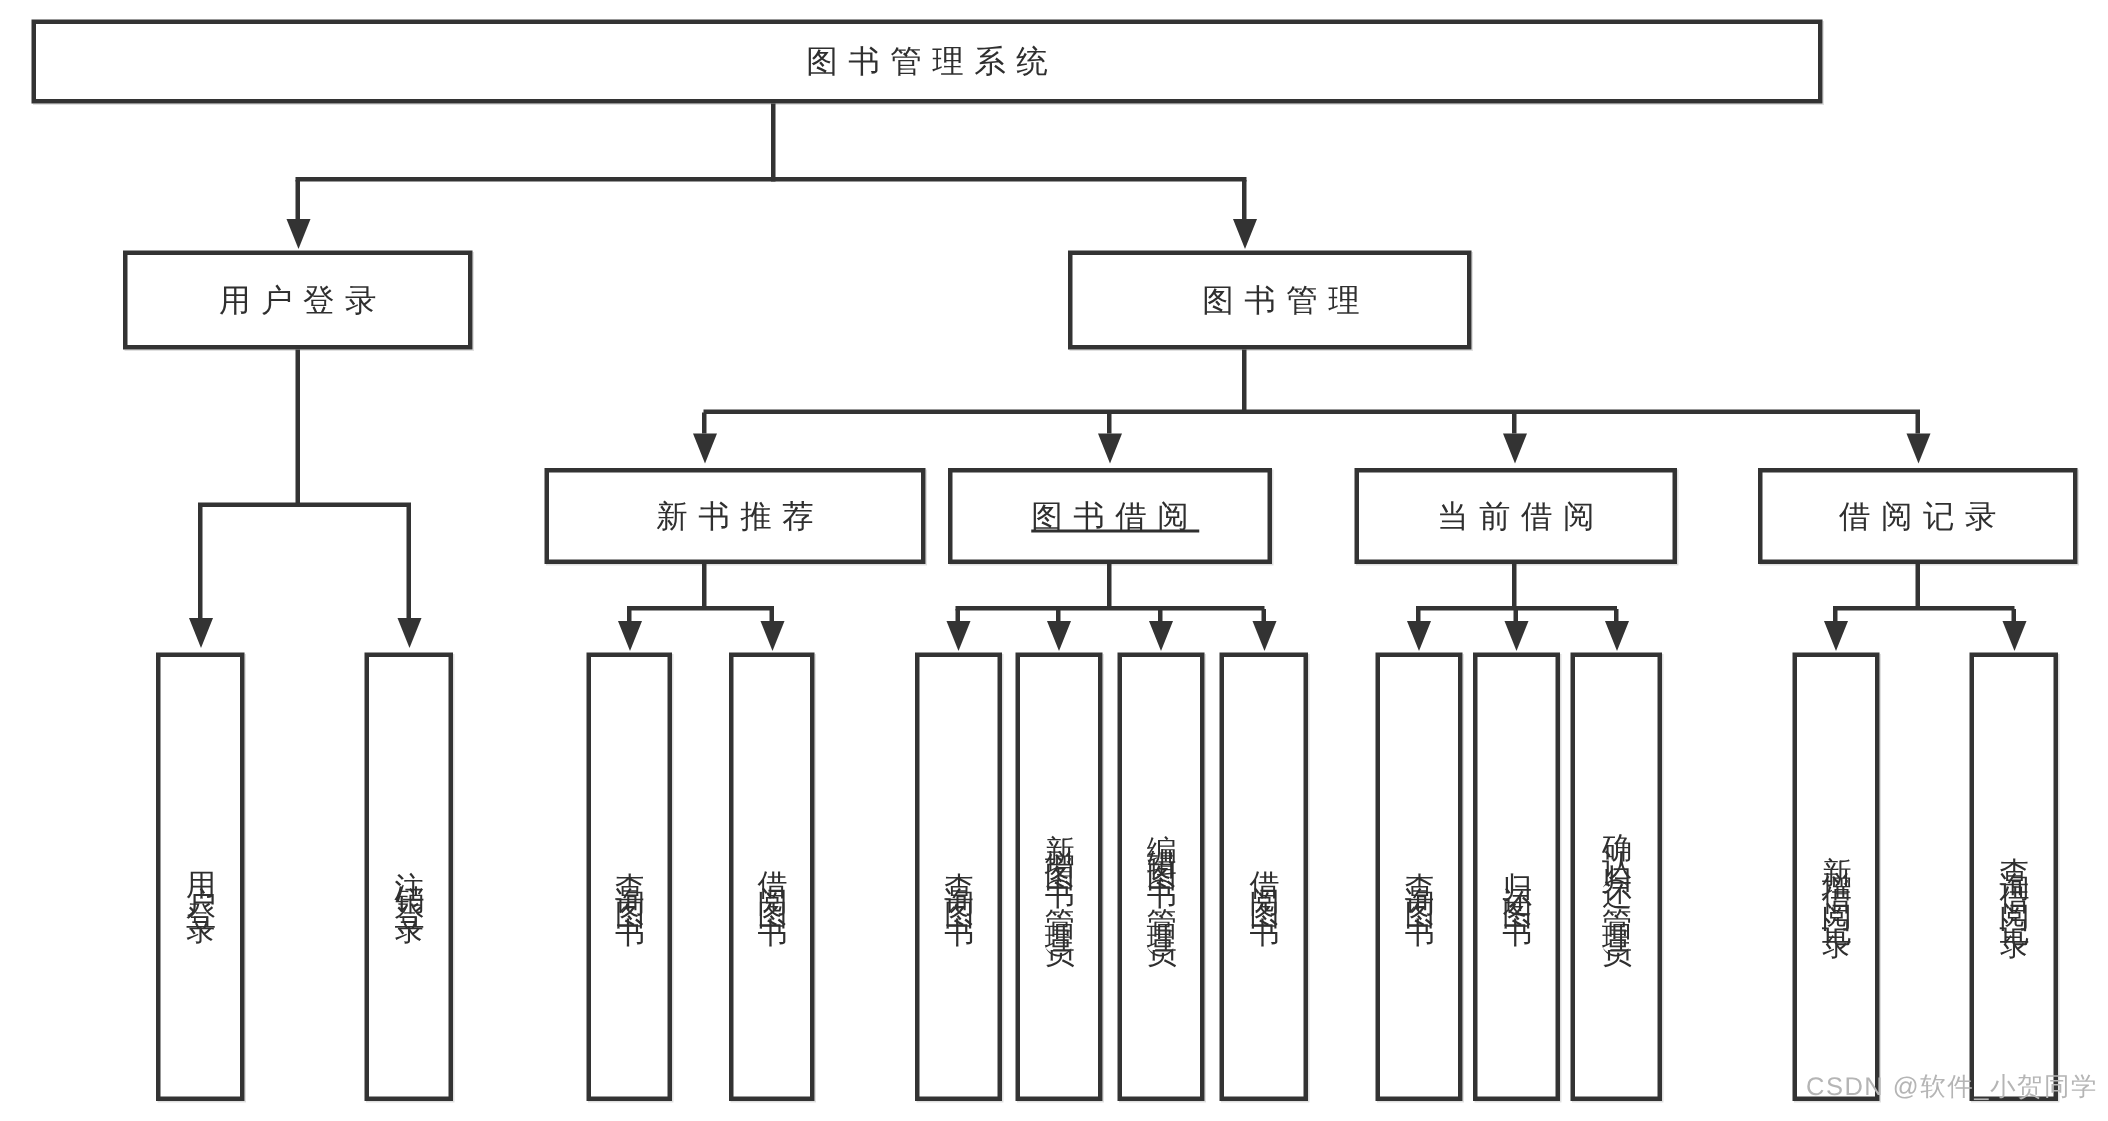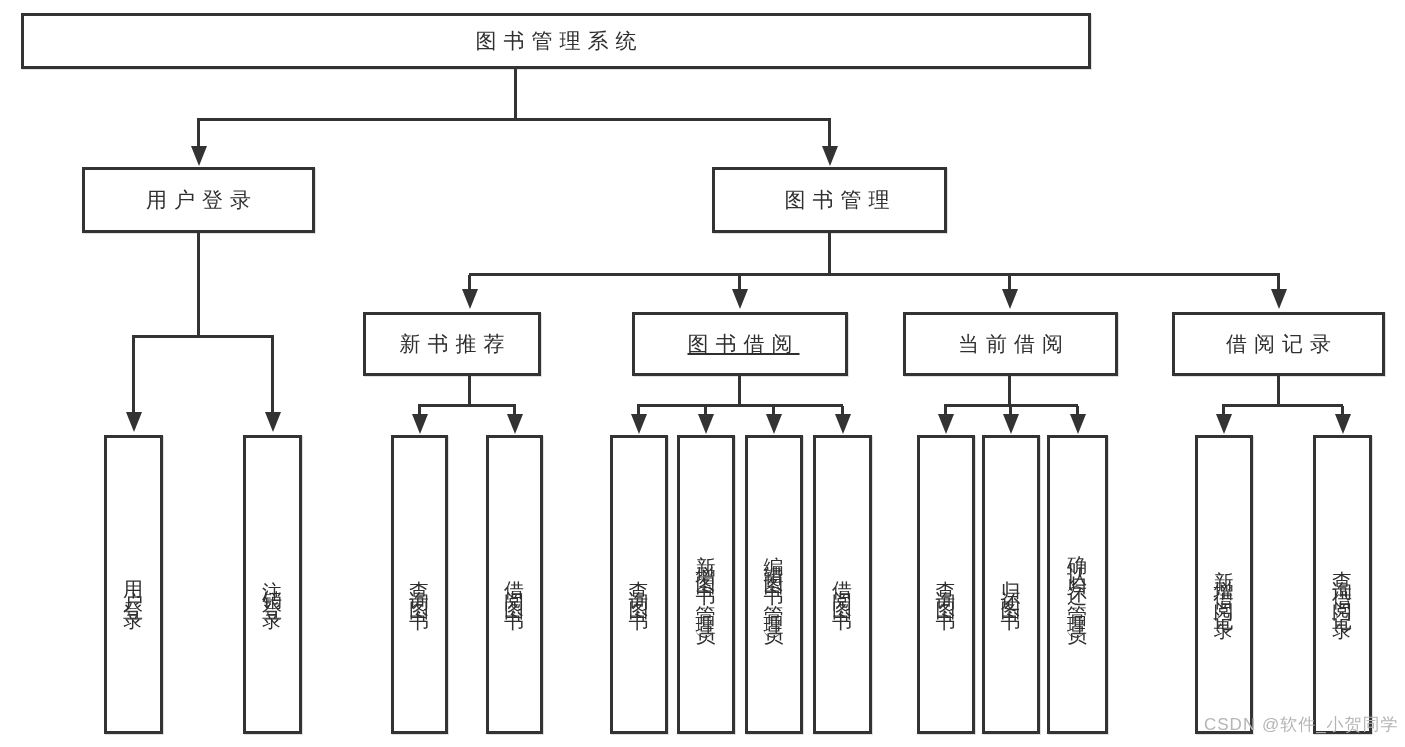--- a/index.html
+++ b/index.html
@@ -85,49 +85,49 @@
     color: var(--watermark);
     white-space: nowrap;
     z-index: 10;
   }
 </style>
 </head>
 <body>
 
 <div class="stage">
 
-  <div class="node root" style="left:21px; top:13px; width:1070px; height:56px;">
+  <div class="node root" style="left:21px; top:13px; width:1194px; height:56px;">
     <span class="hlabel">图书管理系统</span>
   </div>
 
   <div class="vline" style="left:514px; top:69px; height:52px;"></div>
   <div class="hline" style="left:197px; top:118px; width:634px;"></div>
   <div class="arrow" style="left:197px; top:120px; height:26px;"></div>
   <div class="arrow" style="left:828px; top:120px; height:26px;"></div>
 
   <div class="node" style="left:82px; top:167px; width:233px; height:66px;">
     <span class="hlabel">用户登录</span>
   </div>
-  <div class="node" style="left:712px; top:167px; width:235px; height:66px;padding-left:15px;">
+  <div class="node" style="left:712px; top:167px; width:269px; height:66px;padding-left:15px;">
     <span class="hlabel">图书管理</span>
   </div>
 
   <div class="vline" style="left:197px; top:233px; height:104px;"></div>
   <div class="hline" style="left:132px; top:335px; width:142px;"></div>
   <div class="arrow" style="left:132px; top:337px; height:75px;"></div>
   <div class="arrow" style="left:271px; top:337px; height:75px;"></div>
 
   <div class="vline" style="left:828px; top:233px; height:42px;"></div>
   <div class="hline" style="left:469px; top:273px; width:811px;"></div>
   <div class="arrow" style="left:468px; top:275px; height:14px;"></div>
   <div class="arrow" style="left:738px; top:275px; height:14px;"></div>
   <div class="arrow" style="left:1008px; top:275px; height:14px;"></div>
   <div class="arrow" style="left:1277px; top:275px; height:14px;"></div>
 
-  <div class="node" style="left:363px; top:312px; width:178px; height:64px;text-align:center;">
+  <div class="node" style="left:363px; top:312px; width:254px; height:64px;text-align:center;">
     <span class="hlabel">新书推荐</span>
   </div>
   <div class="node" style="left:632px; top:312px; width:216px; height:64px;text-decoration:underline;">
     <span class="hlabel">图书借阅</span>
   </div>
   <div class="node" style="left:1172px; top:312px; width:213px; height:64px;">
     <span class="hlabel">借阅记录</span>
   </div>
   <div class="node" style="left:903px; top:312px; width:215px; height:64px;">
     <span class="hlabel">当前借阅</span>

